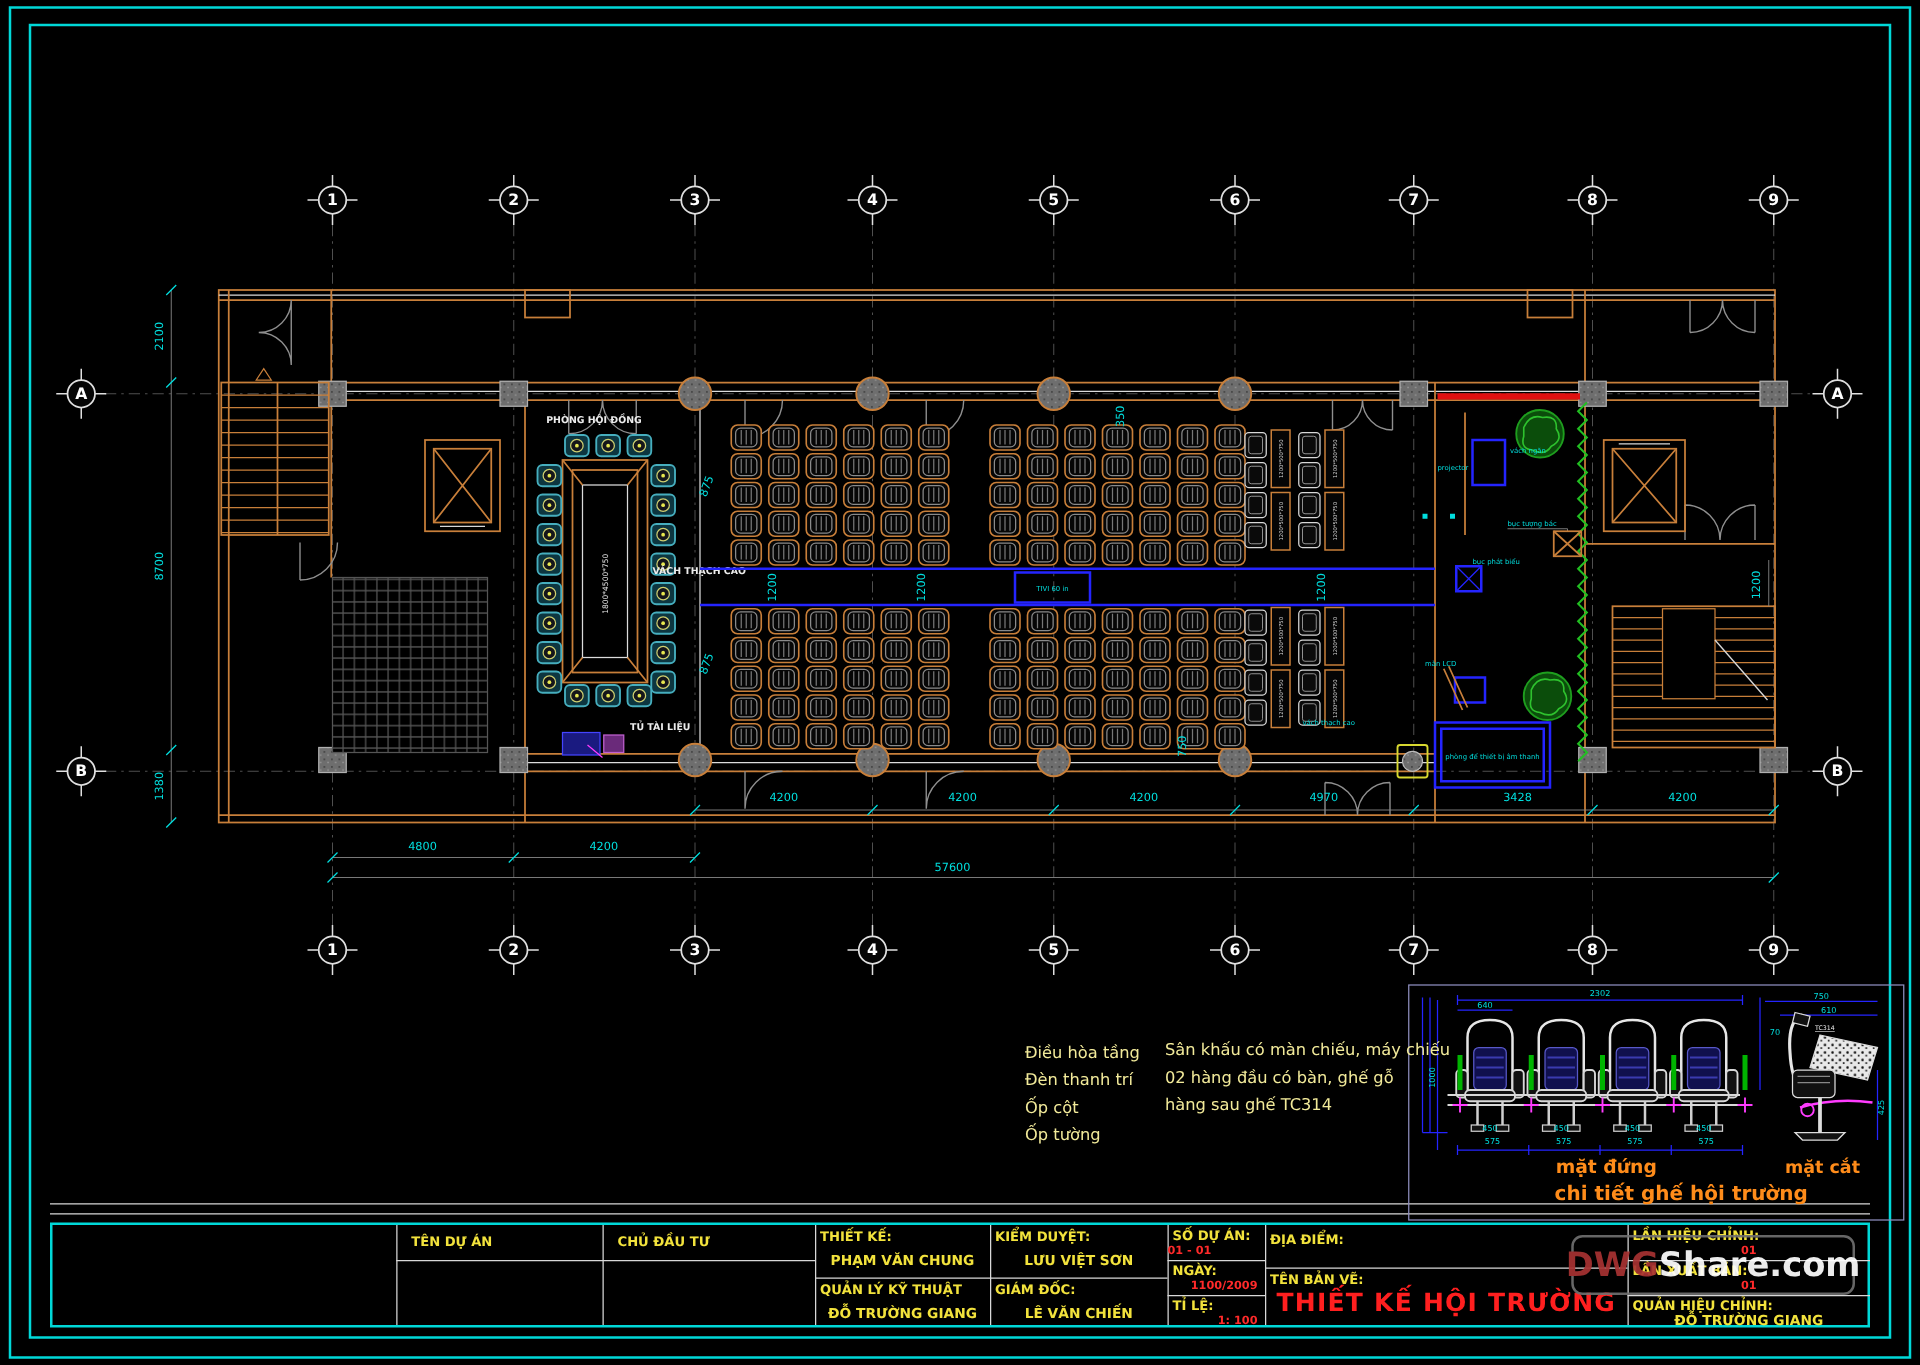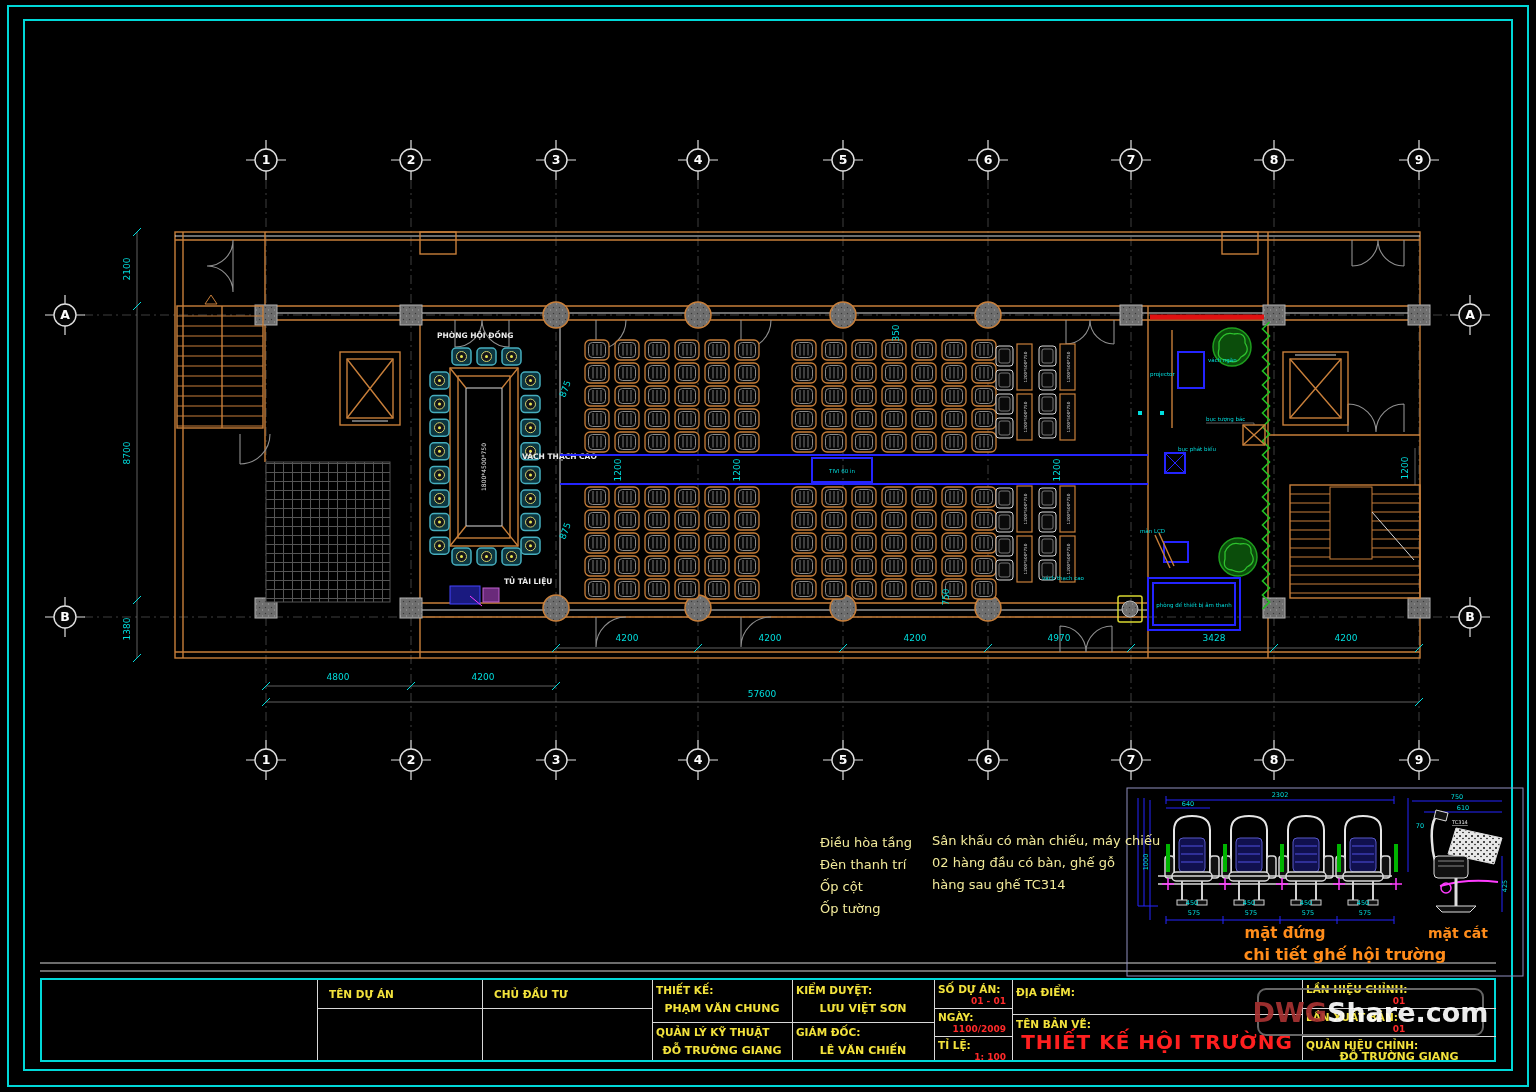--- a/index.html
+++ b/index.html
@@ -698,21 +698,21 @@
   <span class="tlab" style="left:452px;top:8px">CHỦ ĐẦU TƯ</span>
   <span class="tlab" style="left:614px;top:4px">THIẾT KẾ:</span>
   <span class="tval" style="left:610px;top:22px;width:140px;text-align:center">PHẠM VĂN CHUNG</span>
   <span class="tlab" style="left:614px;top:46px">QUẢN LÝ KỸ THUẬT</span>
   <span class="tval" style="left:610px;top:64px;width:140px;text-align:center">ĐỖ TRƯỜNG GIANG</span>
   <span class="tlab" style="left:754px;top:4px">KIỂM DUYỆT:</span>
   <span class="tval" style="left:750px;top:22px;width:142px;text-align:center">LƯU VIỆT SƠN</span>
   <span class="tlab" style="left:754px;top:46px">GIÁM ĐỐC:</span>
   <span class="tval" style="left:750px;top:64px;width:142px;text-align:center">LÊ VĂN CHIẾN</span>
   <span class="tlab" style="left:896px;top:3px">SỐ DỰ ÁN:</span>
-  <span class="tred" style="left:892px;top:16px;width:72px;text-align:right">01 - 01</span>
+  <span class="tred" style="left:892px;top:16px;width:72px;text-align:left">01 - 01</span>
   <span class="tlab" style="left:896px;top:31px">NGÀY:</span>
   <span class="tred" style="left:892px;top:44px;width:72px;text-align:right">1100/2009</span>
   <span class="tlab" style="left:896px;top:59px">TỈ LỆ:</span>
   <span class="tred" style="left:892px;top:72px;width:72px;text-align:right">1: 100</span>
   <span class="tlab" style="left:974px;top:6px">ĐỊA ĐIỂM:</span>
   <span class="tlab" style="left:974px;top:38px">TÊN BẢN VẼ:</span>
   <span class="tbig" style="left:970px;top:50px;width:290px;text-align:center">THIẾT KẾ HỘI TRƯỜNG</span>
   <span class="tlab" style="left:1264px;top:3px">LẦN HIỆU CHỈNH:</span>
   <span class="tred" style="left:1260px;top:16px;width:194px;text-align:center">01</span>
   <span class="tlab" style="left:1264px;top:31px">LẦN XUẤT BẢN:</span>

